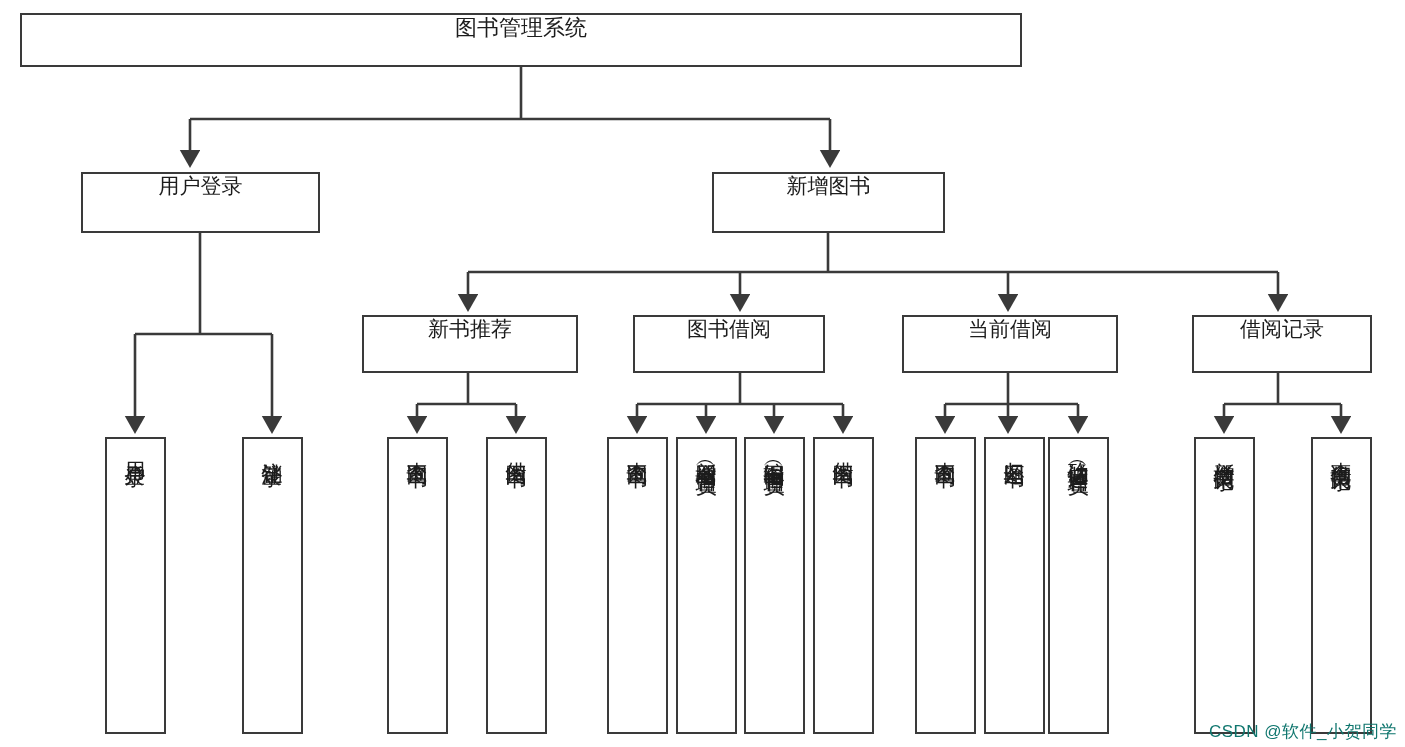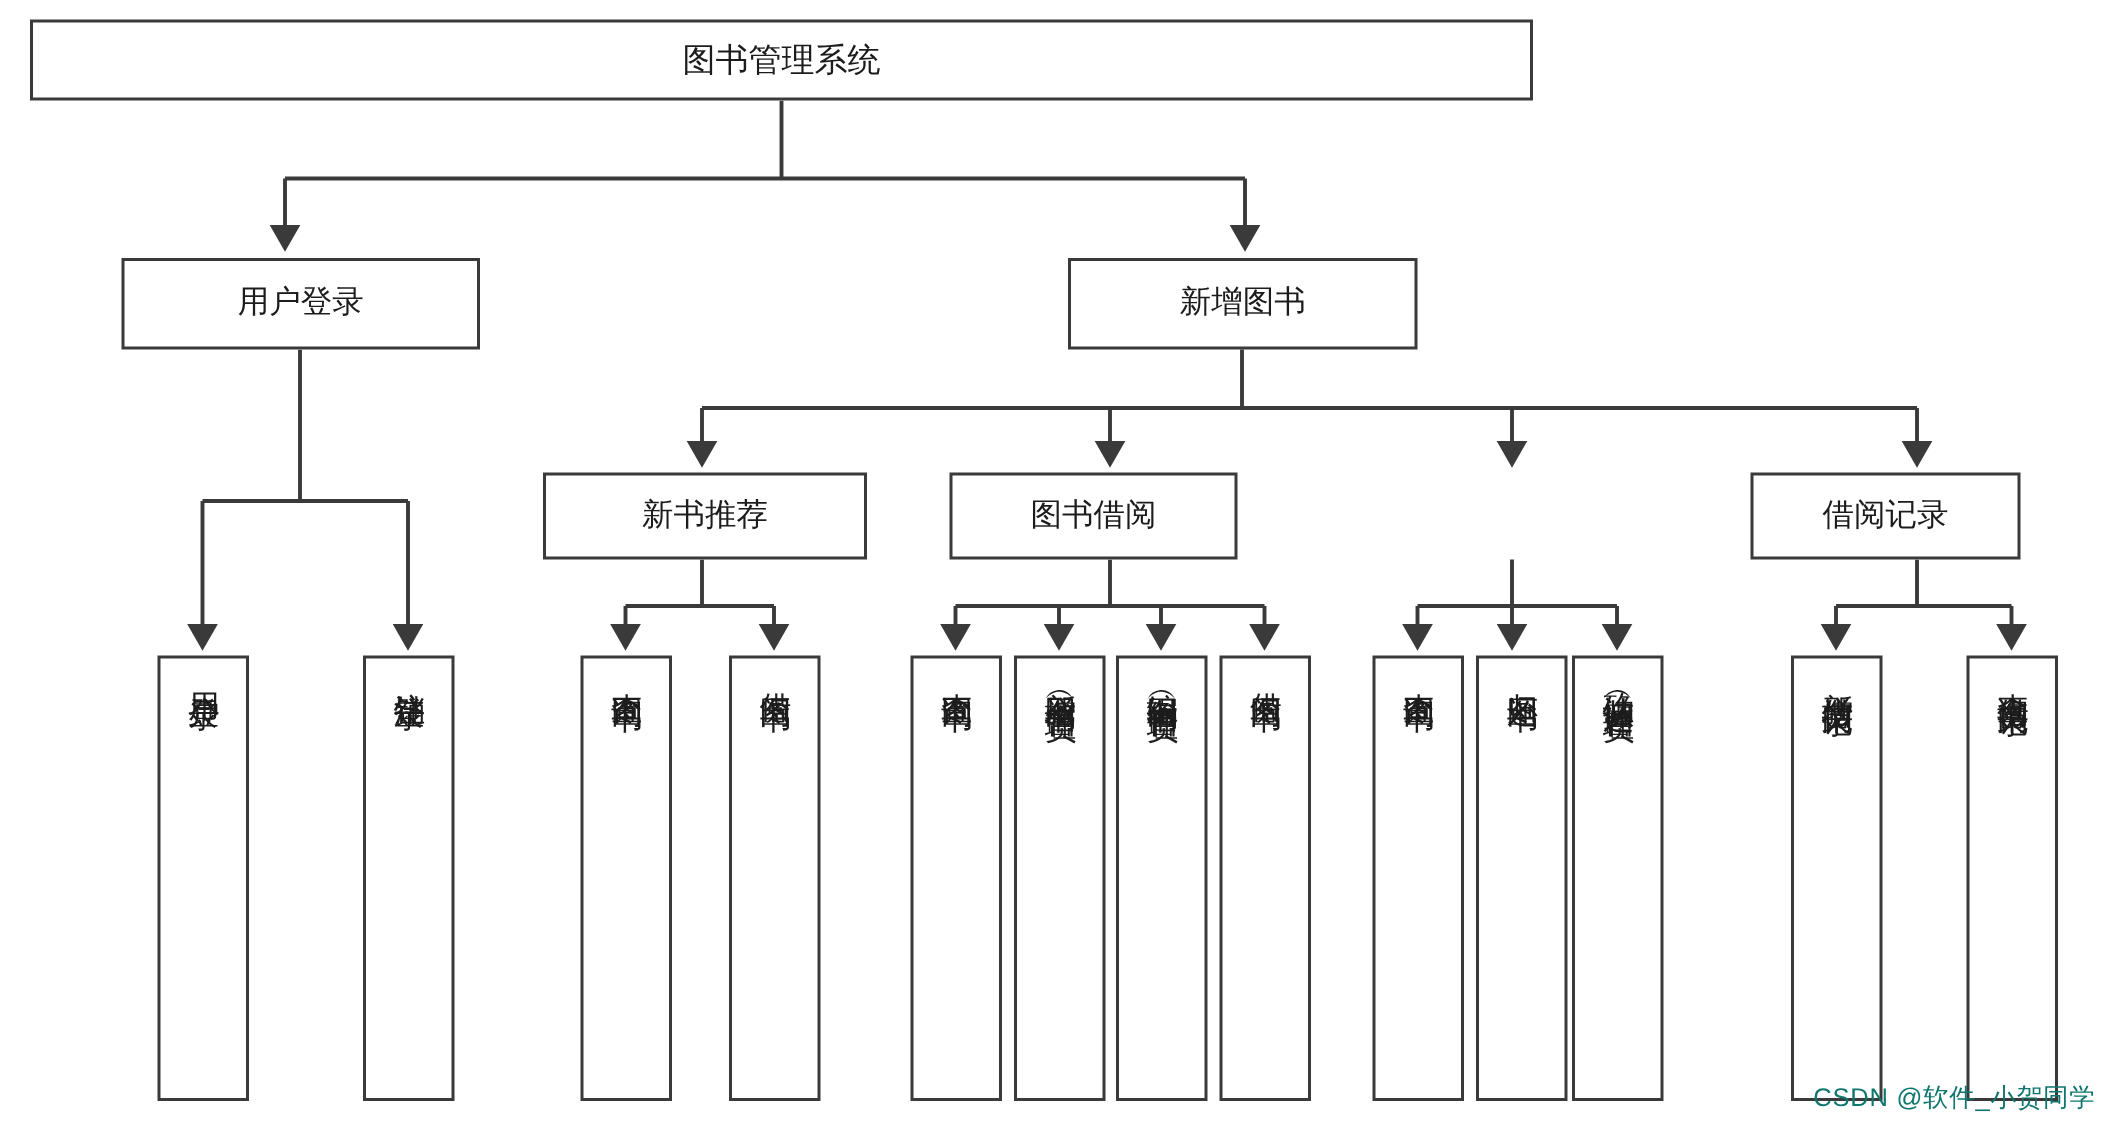--- a/index.html
+++ b/index.html
@@ -24,21 +24,20 @@
     width: 1405px;
     height: 747px;
     pointer-events: none;
   }
   .node {
     position: absolute;
     box-sizing: border-box;
     background: #ffffff;
     border: 2px solid #3a3a3a;
     display: flex;
-    align-items: center;
     justify-content: center;
     color: #1c1c1c;
   }
   .node .lbl {
     display: block;
     text-align: center;
     line-height: 1.18;
     white-space: nowrap;
   }
   .node.horiz .lbl {
@@ -134,21 +133,24 @@
   <div class="node horiz" style="left:712px; top:172px; width:233px; height:61px;">
     <span class="lbl">新增图书</span>
   </div>
 
   <div class="node horiz" style="left:362px; top:315px; width:216px; height:58px;">
     <span class="lbl">新书推荐</span>
   </div>
   <div class="node horiz" style="left:633px; top:315px; width:192px; height:58px;">
     <span class="lbl">图书借阅</span>
   </div>
-  <div class="node horiz" style="left:1167px; top:315px; width:180px; height:58px;">
+  <div class="node horiz" style="left:902px; top:315px; width:216px; height:58px;">
+    <span class="lbl">当前借阅</span>
+  </div>
+  <div class="node horiz" style="left:1192px; top:315px; width:180px; height:58px;">
     <span class="lbl">借阅记录</span>
   </div>
 
   <div class="node vert" style="left:105px; top:437px; width:61px; height:297px;">
     <span class="lbl">用户登录</span>
   </div>
   <div class="node vert" style="left:242px; top:437px; width:61px; height:297px;">
     <span class="lbl">注销登录</span>
   </div>
 

